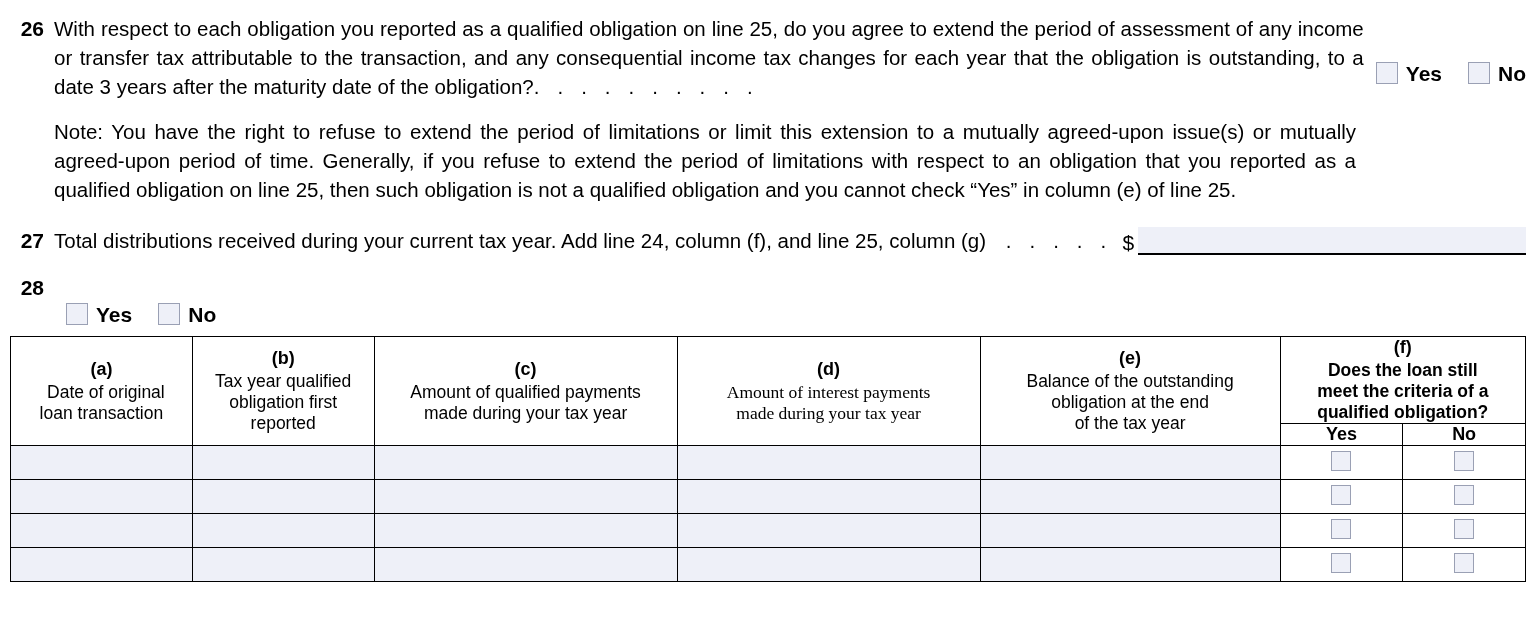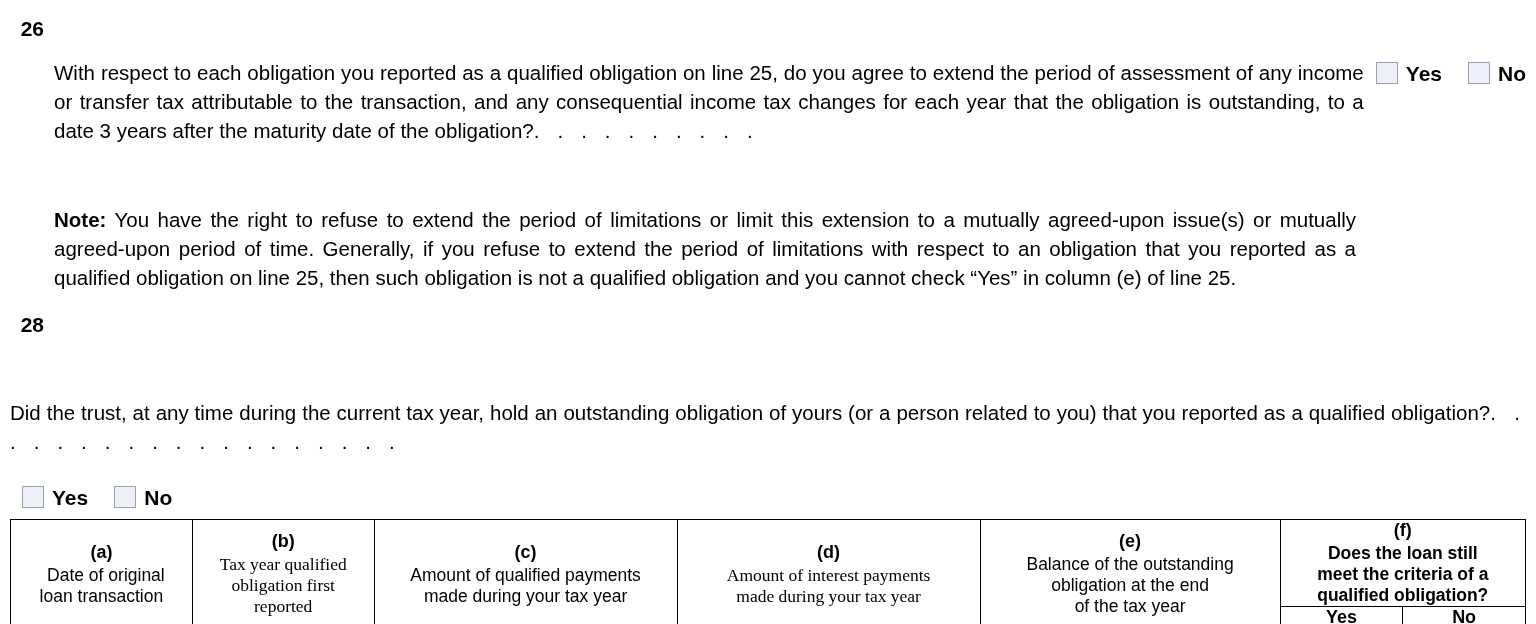--- a/index.html
+++ b/index.html
@@ -34,21 +34,20 @@
     font-weight: bold;
     text-align: right;
     padding-right: 10px;
     box-sizing: border-box;
     line-height: 29px;
   }
   .line-body {
     flex: 1 1 auto;
     font-size: 20.5px;
     line-height: 29px;
-    margin-top: 44px;
   }
   .just {
     text-align: justify;
     text-align-last: left;
   }
 
   .yes-no-wrap {
     display: flex;
     align-items: flex-start;
     flex: 0 0 auto;
@@ -71,21 +70,21 @@
     margin-right: 26px;
     vertical-align: middle;
   }
   .yn-label.last { margin-right: 0; }
 
   .note-block {
     margin-top: 16px;
     font-size: 20.5px;
     line-height: 29px;
   }
-  .note-lead { font-weight: bold; }
+  .note-lead { font-weight: normal; }
 
   .dots {
     letter-spacing: 0.30em;
   }
 
   
   .l27-row {
     margin-top: 22px;
     display: flex;
     align-items: flex-end;
@@ -102,21 +101,21 @@
   }
   .amount-field {
     flex: 1 1 auto;
     height: 26px;
     background: #eef0f8;
     border-bottom: 2px solid #000;
     min-width: 40px;
   }
 
   
-  .l28-row { margin-top: 18px; flex-direction: column; }
+  .l28-row { margin-top: 18px; }
   .l28-sub {
     font-size: 20.5px;
     line-height: 29px;
     margin-top: 1px;
   }
 
   
   table.obl {
     width: 100%;
     border-collapse: collapse;
@@ -190,26 +189,32 @@
     </div>
   </div>
 
   <div class="line-row note-block">
     <div class="line-num"></div>
     <div class="line-body just" style="padding-right:170px;">
       <span class="note-lead">Note:</span><span> You have the right to refuse to extend the period of limitations or limit this extension to a mutually agreed-upon issue(s) or mutually agreed-upon period of time. Generally, if you refuse to extend the period of limitations with respect to an obligation that you reported as a qualified obligation on line 25, then such obligation is not a qualified obligation and you cannot check “Yes” in column (e) of line 25.</span>
     </div>
   </div>
 
+  <div class="line-row l27-row">
+    <div class="line-num">27</div>
+    <div class="l27-text">
+      <span>Total distributions received during your current tax year. Add line 24, column (f), and line 25, column (g)</span>
+      <span class="dots" style="margin-left:14px;">.  .  .  .  .</span>
+    </div>
+    <div class="dollar">$</div>
+    <div class="amount-field"></div>
+  </div>
 
   <div class="line-row l28-row">
     <div class="line-num">28</div>
-    <div class="line-body just">
-      <span>Did the trust, at any time during the current tax year, hold an outstanding obligation of yours (or a person related to you) that you reported as a qualified obligation?</span><span class="dots">.  .  .  .  .  .  .  .  .  .  .  .  .  .  .  .  .  .  .</span>
-    </div>
     <div class="yes-no-wrap" style="padding-top:30px;">
       <span class="ynbox"></span>
         <span class="yn-label">Yes</span>
       <span class="ynbox"></span>
         <span class="yn-label last">No</span>
     </div>
   </div>
 
 
   <table class="obl">
@@ -224,21 +229,21 @@
     </colgroup>
     <thead>
       <tr>
         <th class="hdr-cell" rowspan="2">
           <span class="col-letter">(a)</span>
           <span style="white-space:pre-line;margin-left:9px;">Date of original
 loan transaction</span>
         </th>
         <th class="hdr-cell" rowspan="2">
           <span class="col-letter">(b)</span>
-          <span style="white-space:pre-line;font-family:Liberation Serif, serif;">Tax year qualified
+          <span style="white-space:pre-line;">Tax year qualified
 obligation first
 reported</span>
         </th>
         <th class="hdr-cell" rowspan="2">
           <span class="col-letter">(c)</span>
           <span style="white-space:pre-line;">Amount of qualified payments
 made during your tax year</span>
         </th>
         <th class="hdr-cell" rowspan="2">
           <span class="col-letter">(d)</span>

